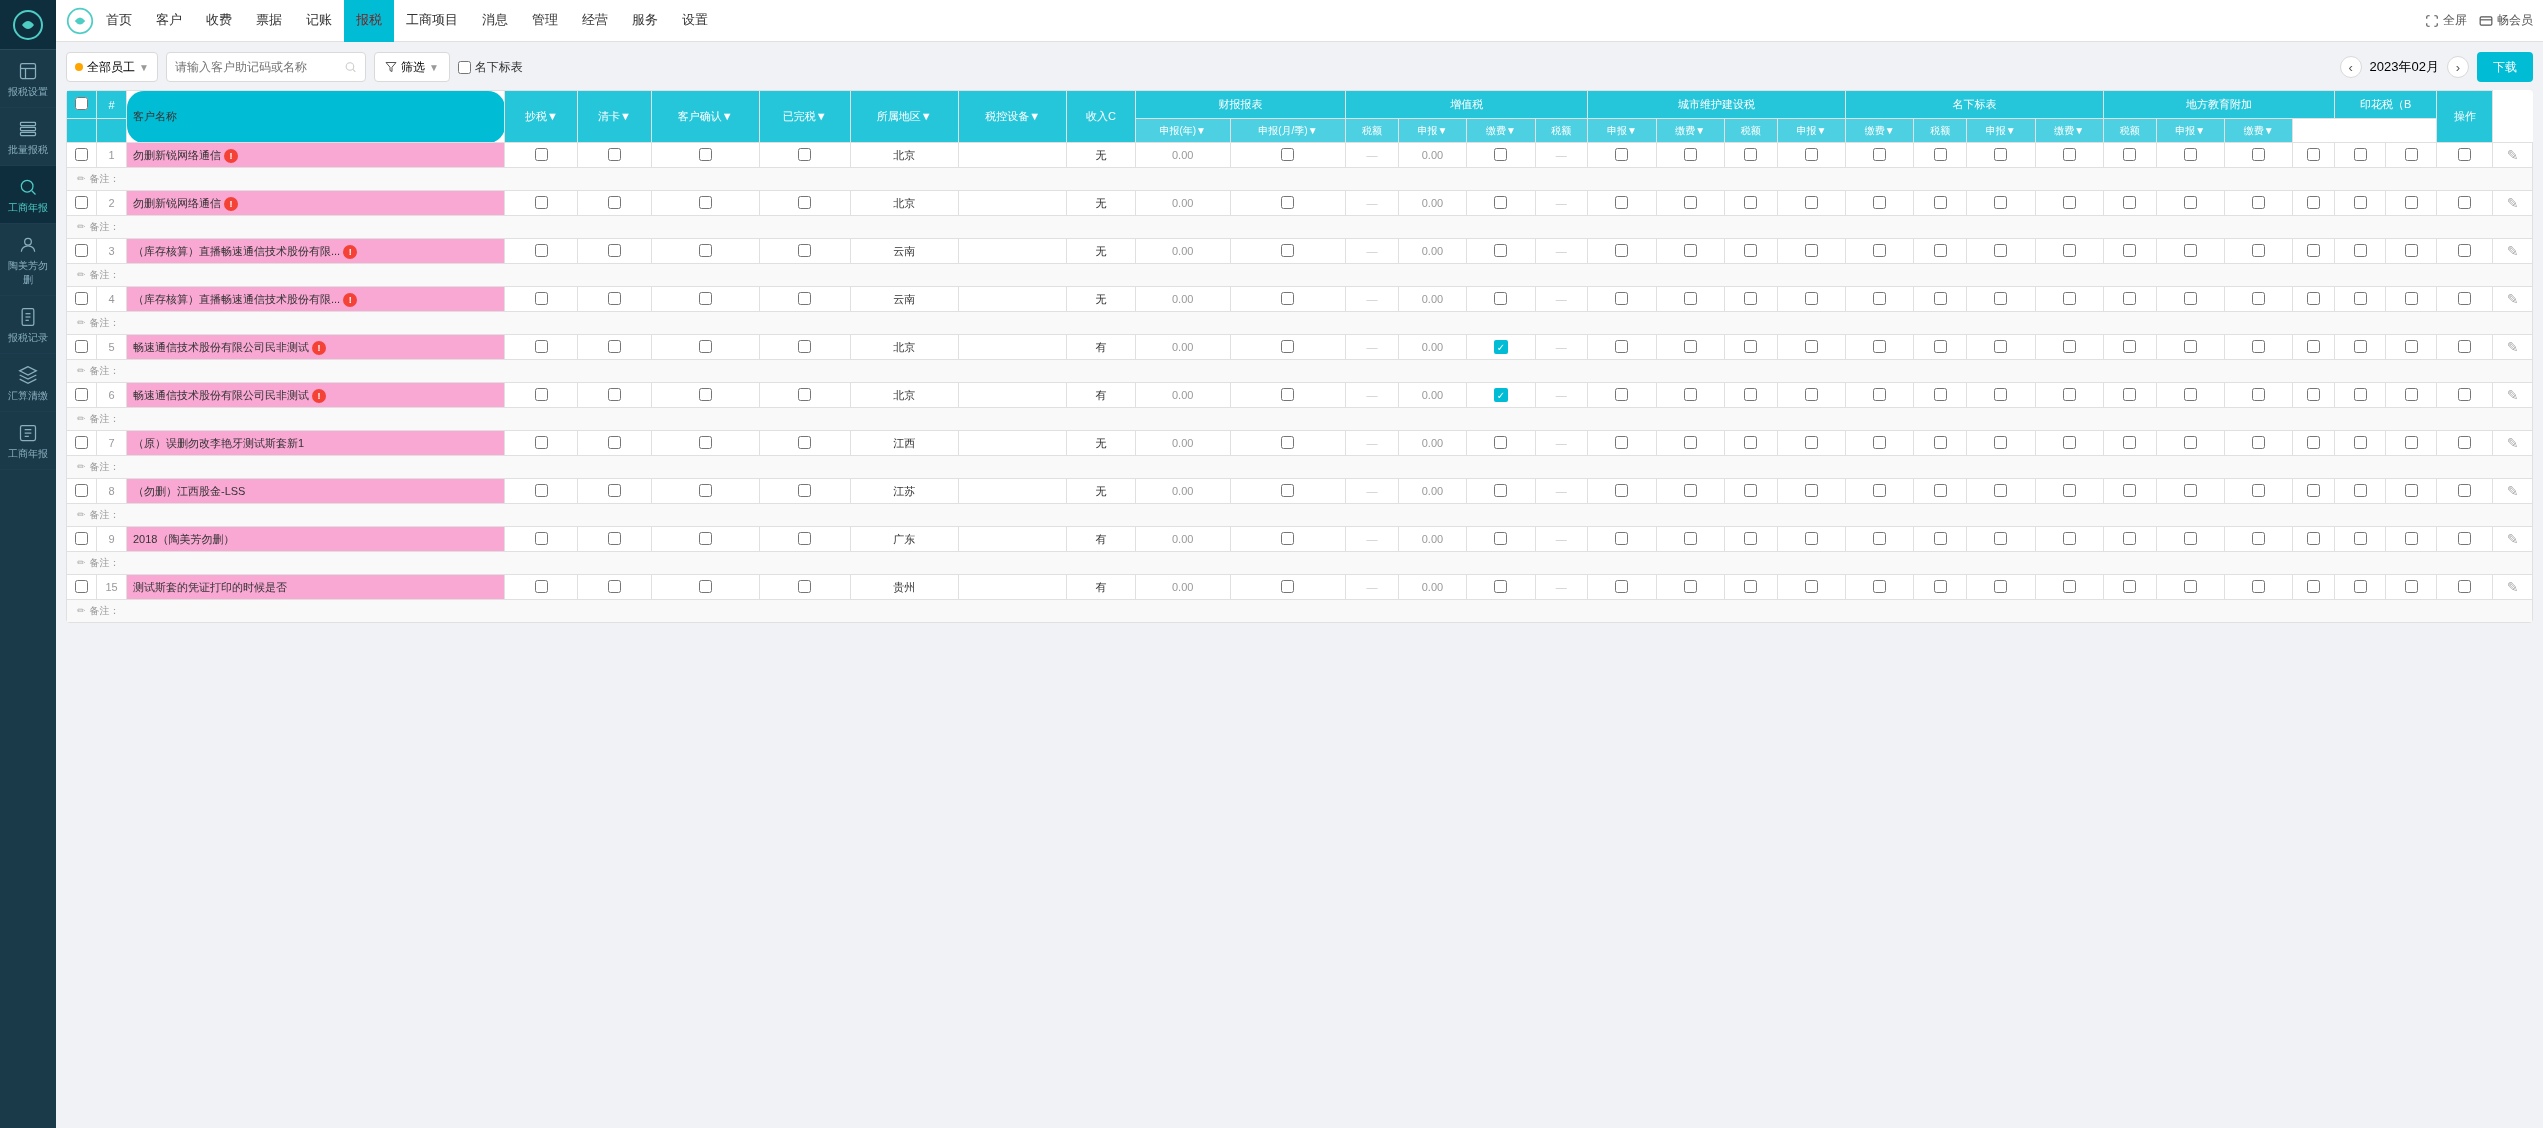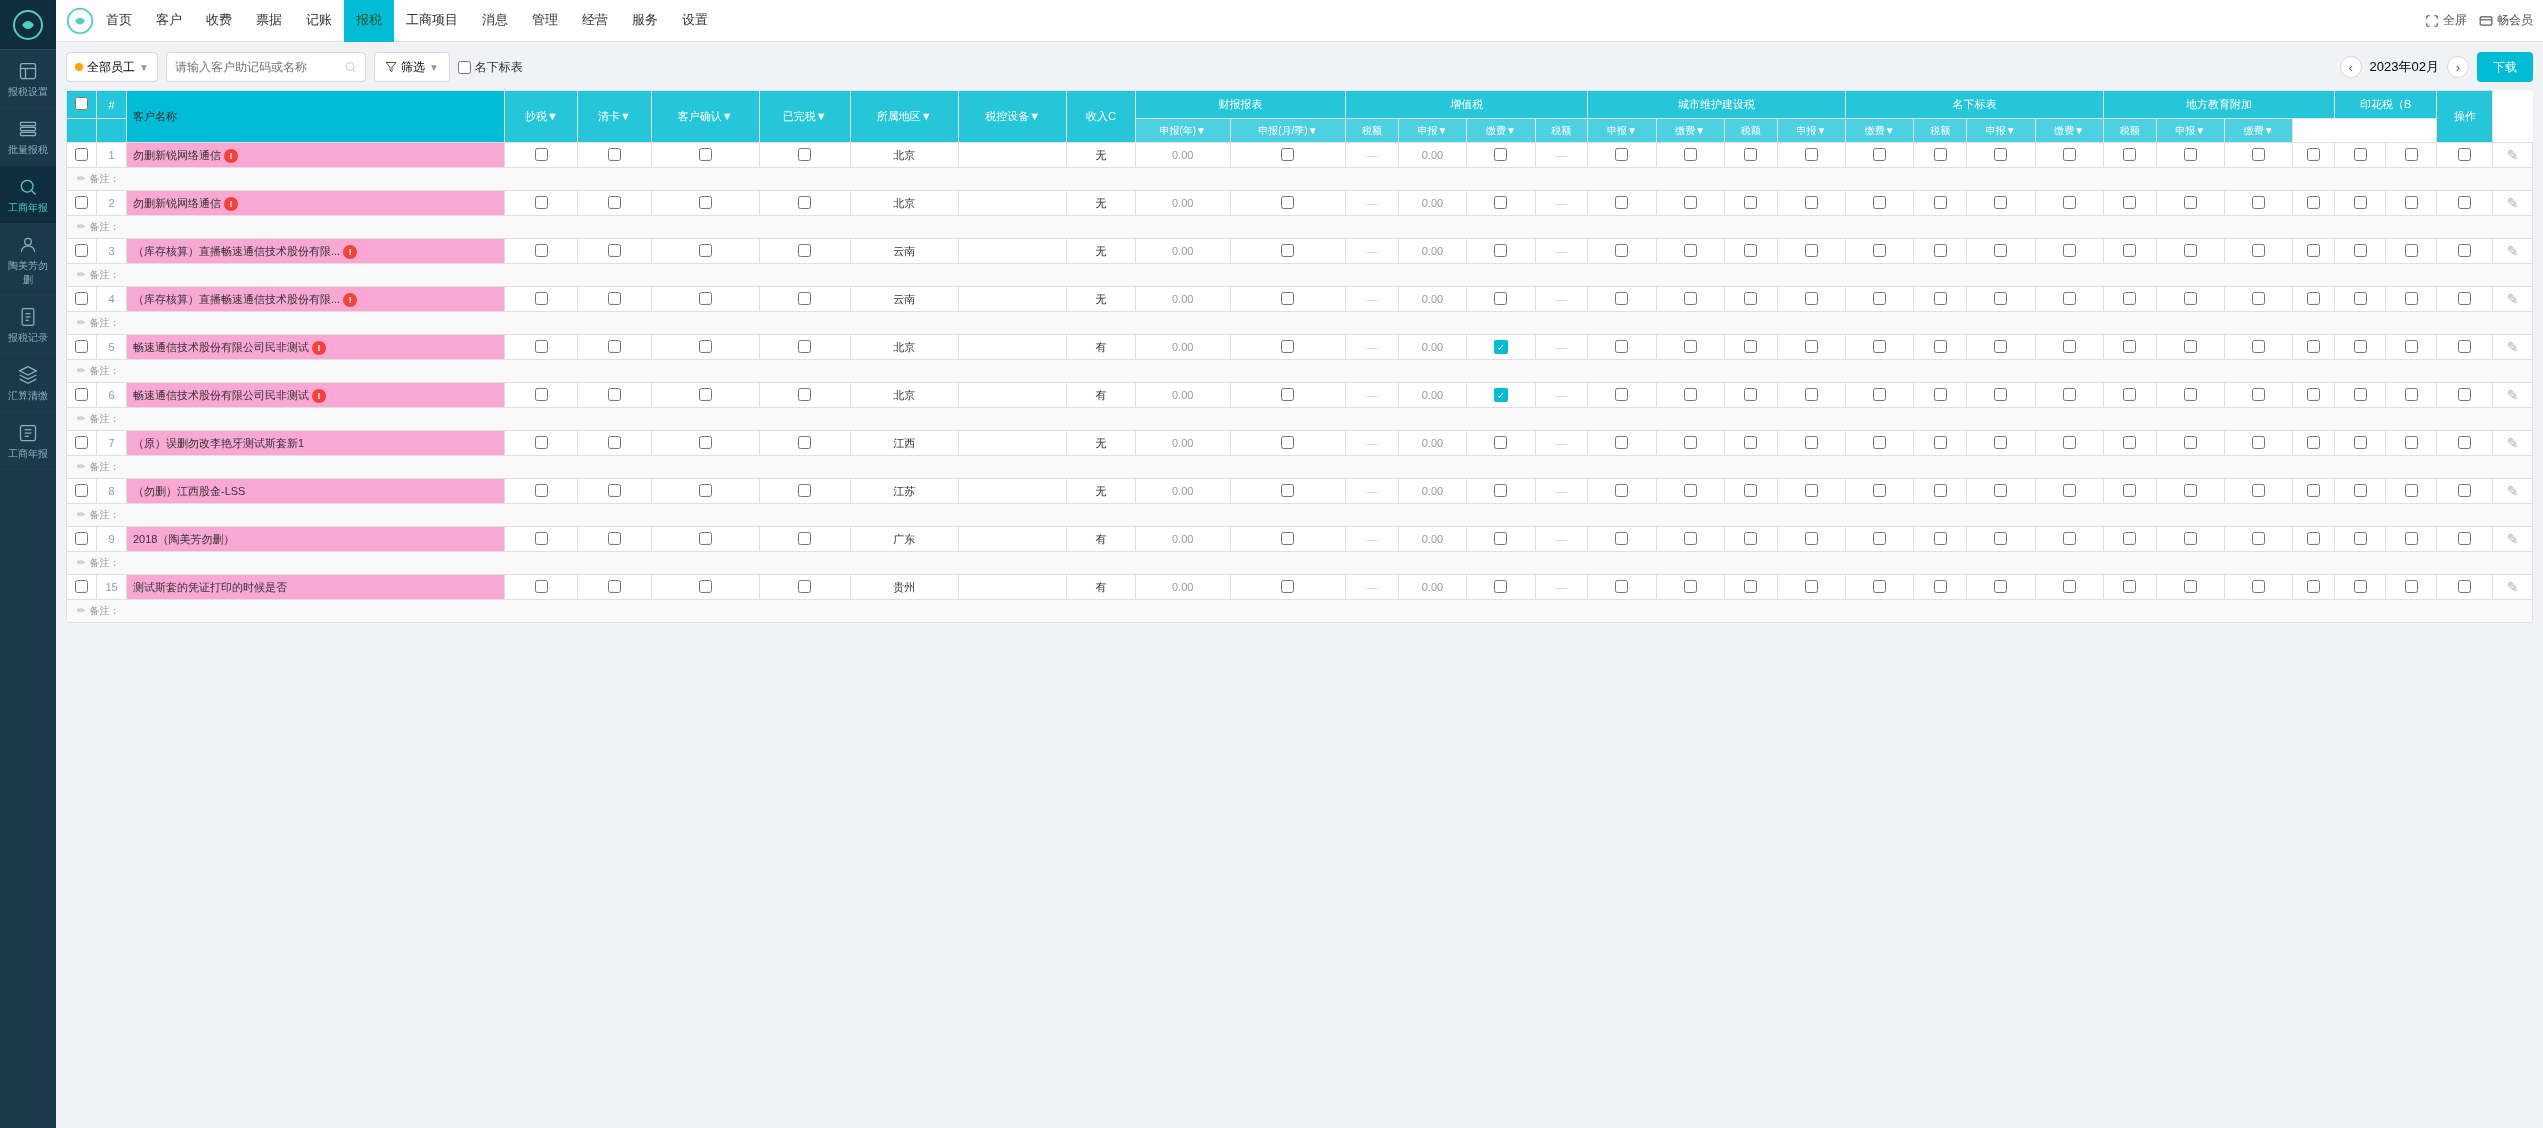--- a/index.html
+++ b/index.html
@@ -74,21 +74,21 @@
       padding: 0 12px;
       height: 42px;
       display: flex;
       align-items: center;
       color: #333;
       cursor: pointer;
       font-size: 13px;
       border-bottom: 2px solid transparent;
     }
     .nav-item.active {
-      color: #14532d;
+      color: #7f1d1d;
       background: #00bcd4;
     }
     .nav-right {
       margin-left: auto;
       display: flex;
       align-items: center;
       gap: 12px;
       font-size: 12px;
       color: #555;
     }
@@ -231,20 +231,21 @@
     td {
       background: #fff;
       color: #333;
     }
     .col-fixed {
       background: #f9a8d4;
       color: #333;
     }
     th.col-fixed {
       background: #00bcd4;
+      border-radius: 17px;
     }
     .row-num {
       color: #999;
       width: 30px;
     }
     .company-name {
       text-align: left;
       max-width: 240px;
       overflow: hidden;
       text-overflow: ellipsis;

